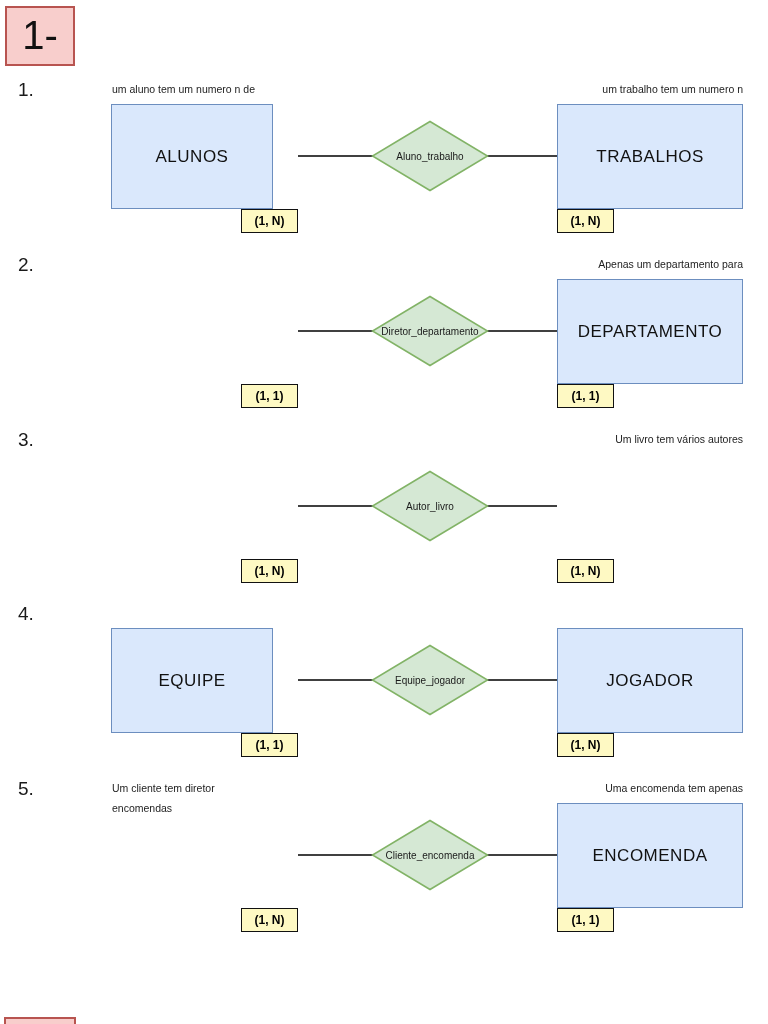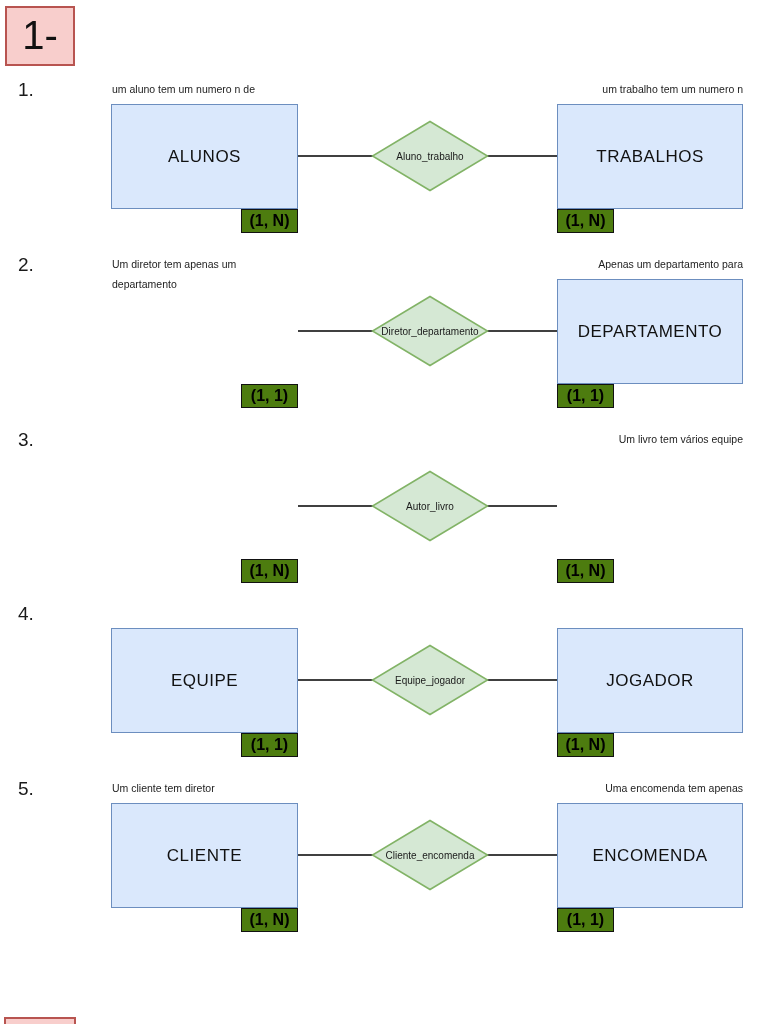--- a/index.html
+++ b/index.html
@@ -45,41 +45,41 @@
   .ann.right { right: 25px; width: 220px; text-align: right; }
 
   .connector {
     position: absolute; top: 77px; left: 298px;
     width: 259px; height: 2px;
     background: #404040;
   }
 
   .entity {
     position: absolute; top: 26px;
-    width: 187px; height: 105px;
+    width: 162px; height: 105px;
     background: #dae8fc;
     border: 1px solid #6c8ebf;
     box-sizing: border-box;
     display: flex; align-items: center; justify-content: center;
   }
   .entity.left  { left: 111px; }
   .entity.right { left: 557px; width: 186px; }
   .entity-label {
     font-size: 17px; color: #111;
     letter-spacing: 0.5px;
   }
 
   .badge {
     position: absolute; top: 131px;
     width: 57px; height: 24px;
-    background: #4d7c0f;
+    background: #fef9c3;
     border: 1.5px solid #111;
     box-sizing: border-box;
     display: flex; align-items: center; justify-content: center;
-    font-size: 16px; font-weight: 600; color: #000;
+    font-size: 12px; font-weight: 600; color: #000;
   }
   .badge.left  { left: 241px; }
   .badge.right { left: 557px; }
 
   .diamond { position: absolute; left: 371px; top: 42px; }
   .diamond polygon {
     fill: #d5e8d4;
     stroke: #82b366;
     stroke-width: 1.6;
   }
@@ -121,22 +121,20 @@
 
     <div class="entity right">
       <span class="entity-label">TRABALHOS</span>
     </div>
     <div class="badge right">(1, N)</div>
   </div>
 
   <div class="row" style="top: 253px;">
     <div class="row-number">2.</div>
 
-    <div class="ann left">Um diretor tem apenas um
-departamento</div>
     <div class="ann right">Apenas um departamento para
 cada diretor</div>
 
     <div class="connector"></div>
 
     <div class="badge left">(1, 1)</div>
 
     <svg class="diamond" width="118" height="72" viewBox="0 0 118 72">
       <polygon points="59,1.5 116.5,36 59,70.5 1.5,36"></polygon>
       <text x="59" y="39.5">Diretor_departamento</text>
@@ -145,21 +143,21 @@
     <div class="entity right">
       <span class="entity-label">DEPARTAMENTO</span>
     </div>
     <div class="badge right">(1, 1)</div>
   </div>
 
   <div class="row" style="top: 428px;">
     <div class="row-number">3.</div>
 
     <div class="ann left"></div>
-    <div class="ann right">Um livro tem vários equipe</div>
+    <div class="ann right">Um livro tem vários autores</div>
 
     <div class="connector"></div>
 
     <div class="badge left">(1, N)</div>
 
     <svg class="diamond" width="118" height="72" viewBox="0 0 118 72">
       <polygon points="59,1.5 116.5,36 59,70.5 1.5,36"></polygon>
       <text x="59" y="39.5">Autor_livro</text>
     </svg>
 
@@ -191,23 +189,20 @@
   <div class="row" style="top: 777px;">
     <div class="row-number">5.</div>
 
     <div class="ann left">Um cliente tem diretor
 encomendas</div>
     <div class="ann right">Uma encomenda tem apenas
 um cliente</div>
 
     <div class="connector"></div>
 
-    <div class="entity left">
-      <span class="entity-label">CLIENTE</span>
-    </div>
     <div class="badge left">(1, N)</div>
 
     <svg class="diamond" width="118" height="72" viewBox="0 0 118 72">
       <polygon points="59,1.5 116.5,36 59,70.5 1.5,36"></polygon>
       <text x="59" y="39.5">Cliente_encomenda</text>
     </svg>
 
     <div class="entity right">
       <span class="entity-label">ENCOMENDA</span>
     </div>

